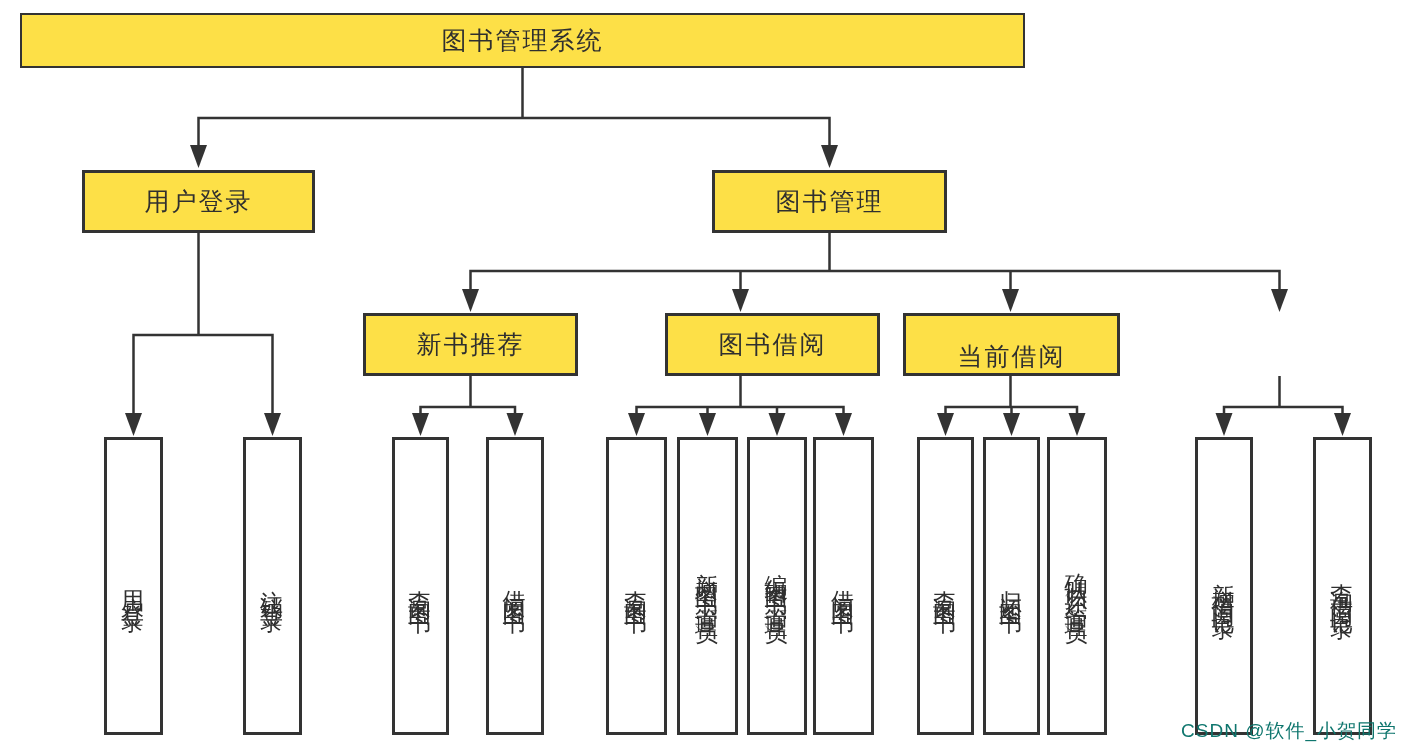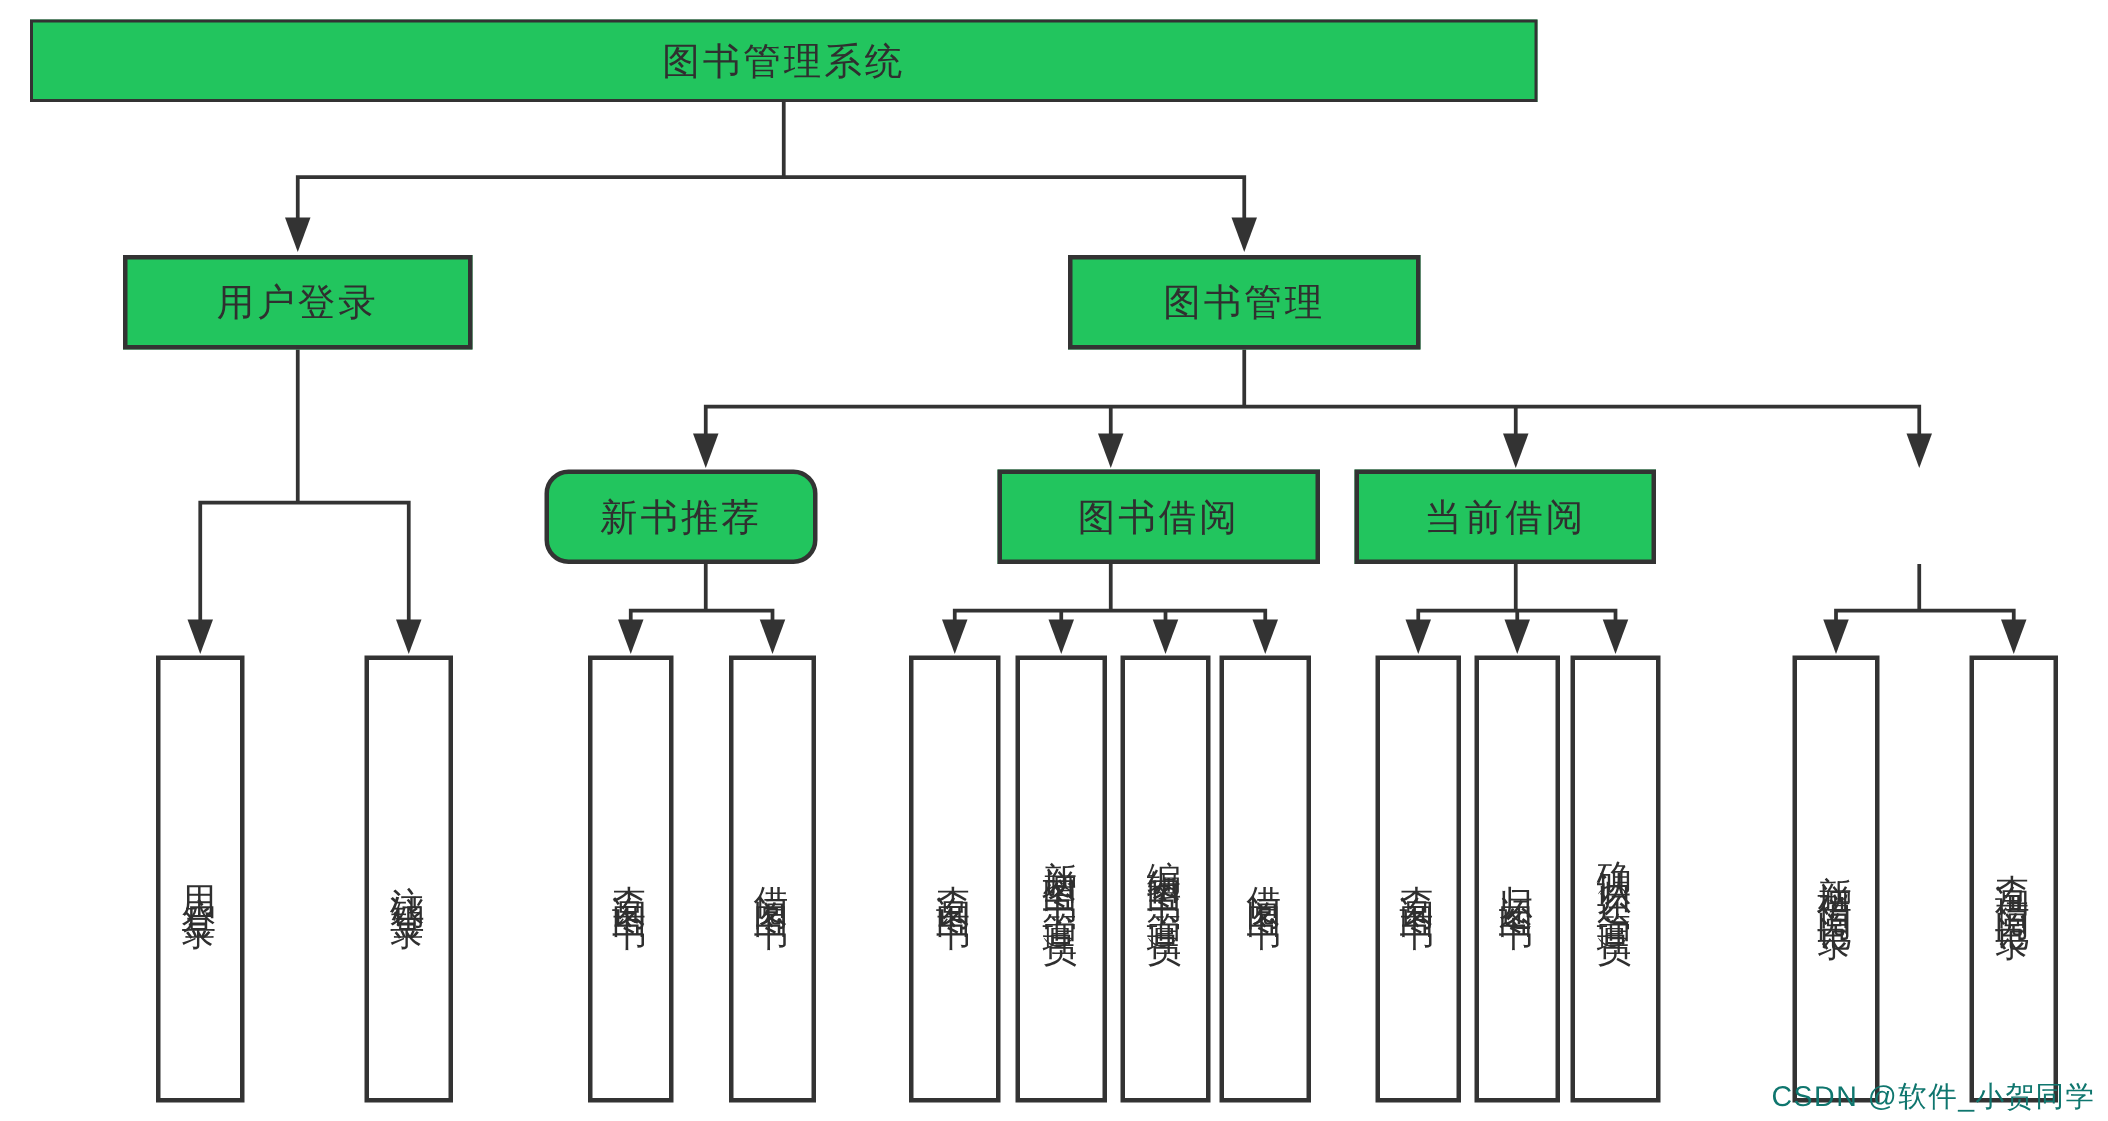--- a/index.html
+++ b/index.html
@@ -12,21 +12,21 @@
     font-family: "Liberation Sans", "DejaVu Sans", sans-serif;
     color: #2f2f2f;
   }
   svg.connectors {
     position: absolute;
     left: 0; top: 0;
     width: 1405px; height: 747px;
   }
   .hnode {
     position: absolute;
-    background: #22c55e;
+    background: #fde047;
     border: 3px solid #333333;
     box-sizing: border-box;
     display: flex;
     align-items: center;
     justify-content: center;
   }
   .hnode > span {
     font-size: 25px;
     letter-spacing: 2px;
     color: #2f2f2f;
@@ -104,27 +104,27 @@
     <span>图书管理系统</span>
   </div>
 
   <div class="hnode" style="left:82px; top:170px; width:233px; height:63px;">
     <span>用户登录</span>
   </div>
   <div class="hnode" style="left:712px; top:170px; width:235px; height:63px;">
     <span>图书管理</span>
   </div>
 
-  <div class="hnode" style="left:363px; top:313px; width:182px; height:63px;border-radius:16px;">
+  <div class="hnode" style="left:363px; top:313px; width:215px; height:63px;">
     <span>新书推荐</span>
   </div>
   <div class="hnode" style="left:633px; top:313px; width:215px; height:63px;margin-left:32px;">
     <span>图书借阅</span>
   </div>
-  <div class="hnode" style="left:903px; top:313px; width:201px; height:63px;">
+  <div class="hnode" style="left:903px; top:313px; width:217px; height:63px;align-items:flex-end;">
     <span>当前借阅</span>
   </div>
 
   <div class="vnode" style="left:104px; width:59px;">
     <span>用户登录</span>
   </div>
   <div class="vnode" style="left:243px; width:59px;">
     <span>注销登录</span>
   </div>
 

